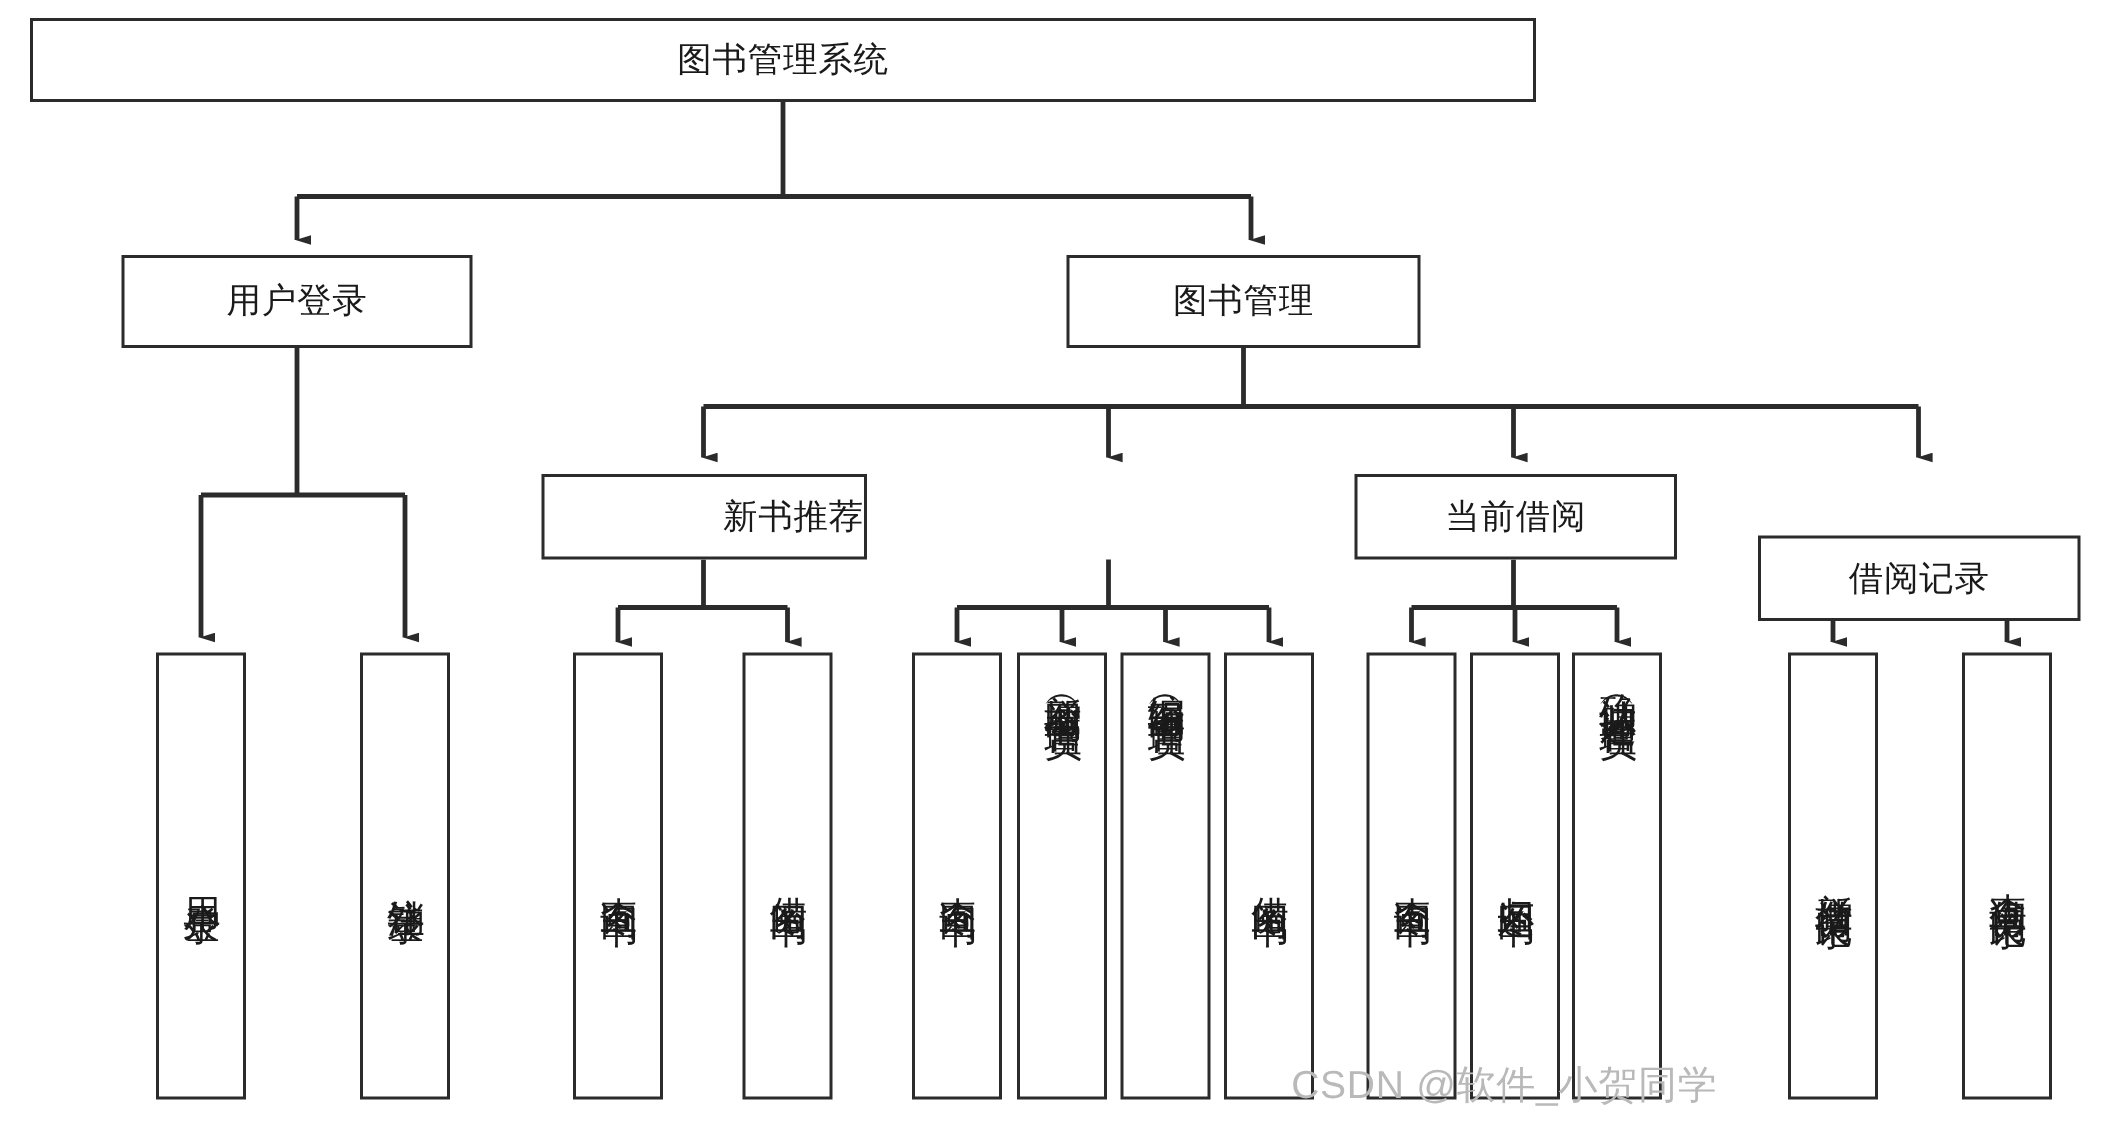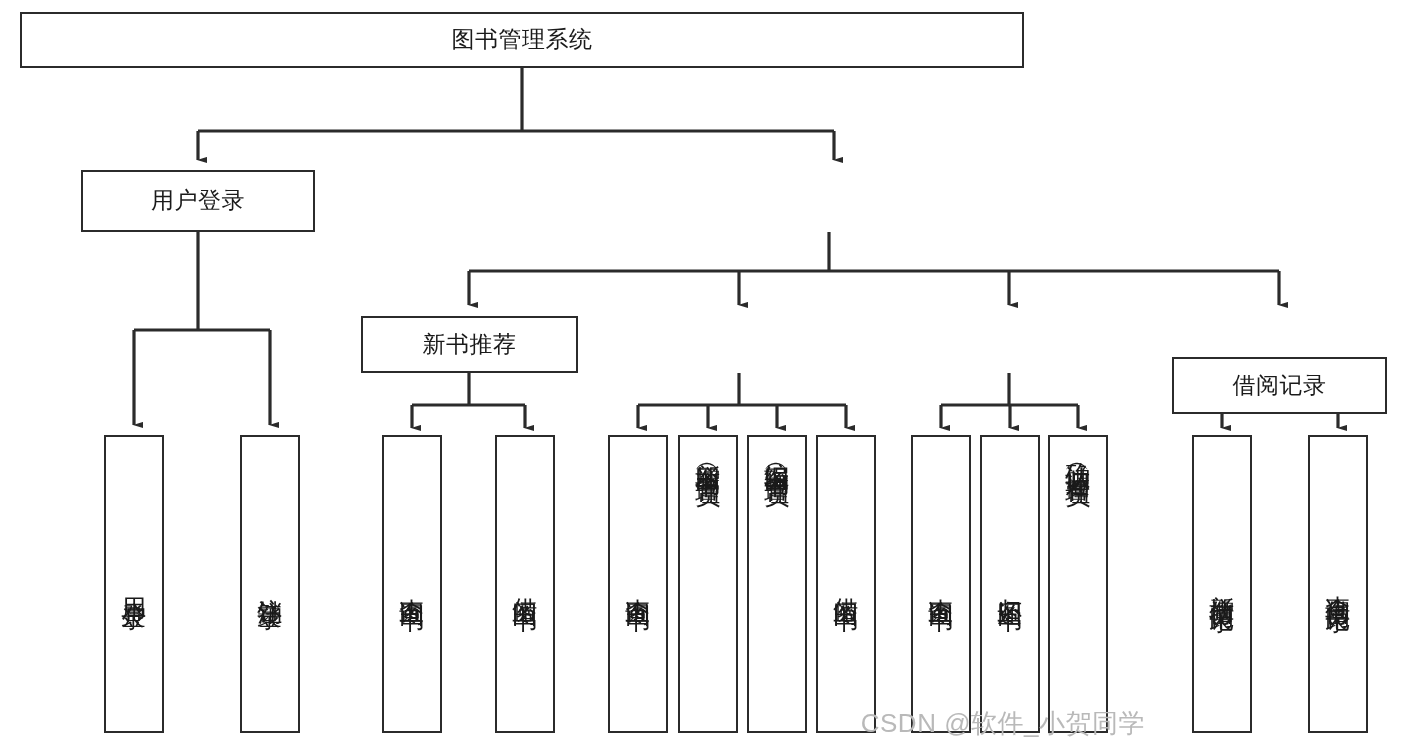--- a/index.html
+++ b/index.html
@@ -131,23 +131,29 @@
     </g>
   </svg>
 
   <div class="node horiz" style="left:20px; top:12px; width:1004px; height:56px;">
     <span class="label">图书管理系统</span>
   </div>
 
   <div class="node horiz" style="left:81px; top:170px; width:234px; height:62px;">
     <span class="label">用户登录</span>
   </div>
-
-  <div class="node horiz" style="left:361px; top:316px; width:217px; height:57px;">
+  <div class="node horiz" style="left:711px; top:170px; width:236px; height:62px;">
+    <span class="label">图书管理</span>
+  </div>
+
+  <div class="node horiz" style="left:361px; top:316px; width:217px; height:57px;justify-content:flex-end;">
     <span class="label">新书推荐</span>
+  </div>
+  <div class="node horiz" style="left:903px; top:316px; width:215px; height:57px;">
+    <span class="label">当前借阅</span>
   </div>
   <div class="node horiz" style="left:1172px; top:316px; width:215px; height:57px;margin-top:41px;">
     <span class="label">借阅记录</span>
   </div>
 
   <div class="node vert centered" style="left:104px; top:435px; width:60px; height:298px;">
     <span class="label">用户登录</span>
   </div>
   <div class="node vert centered" style="left:240px; top:435px; width:60px; height:298px;">
     <span class="label">注销登录</span>

